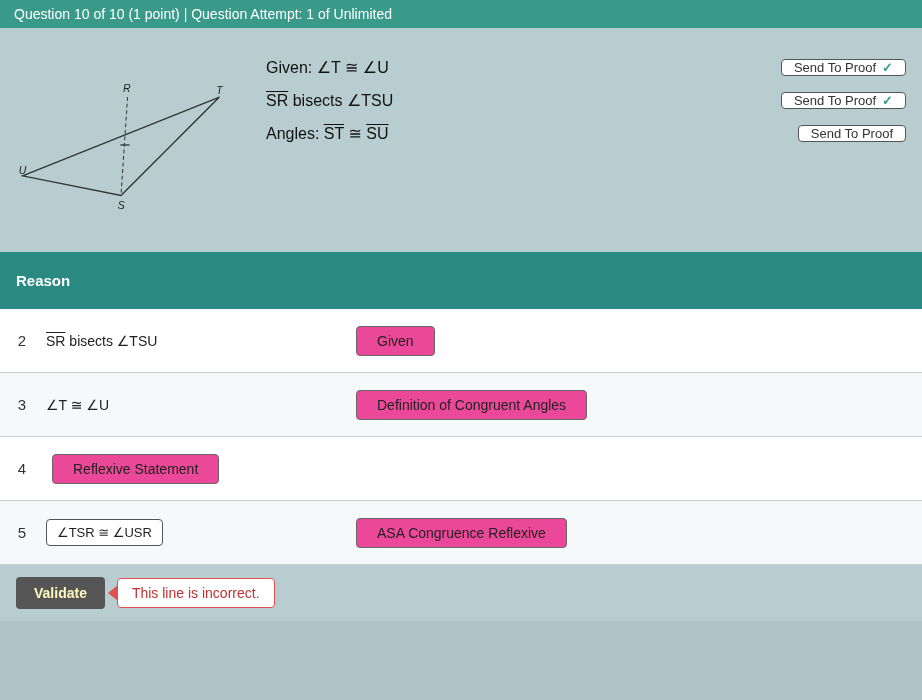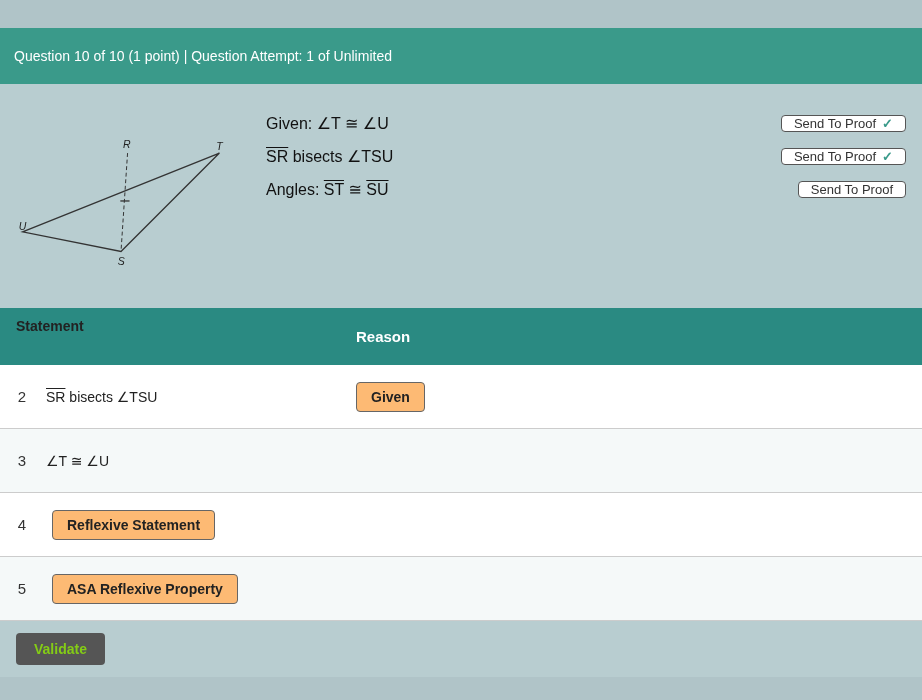--- a/index.html
+++ b/index.html
@@ -9,23 +9,22 @@
       width: 922px;
       min-height: 700px;
       overflow: hidden;
     }
 
     
     .header-bar {
       background: #3a9a8a;
       color: white;
       font-size: 14px;
-      padding: 20px 14px;
+      padding: 6px 14px;
       font-weight: 500;
-      margin-top: 28px;
     }
 
     
     .main-content {
       display: flex;
       flex-direction: row;
       background: #b8cdd0;
       padding: 20px 16px 10px 16px;
       gap: 30px;
     }
@@ -139,26 +138,25 @@
     }
 
     .col-reason {
       flex: 1;
       padding: 8px 16px;
     }
 
     .reason-box {
       border: 1.5px solid #666;
       border-radius: 4px;
-      padding: 6px 14px;
-      background: #fdba74;
+      padding: 6px 20px;
+      background: #ec4899;
       font-size: 14px;
       color: #222;
       display: inline-block;
-      font-weight: bold;
     }
 
     .statement-box {
       border: 1.5px solid #555;
       border-radius: 4px;
       padding: 5px 10px;
       background: white;
       font-size: 13px;
       color: #222;
       display: inline-block;
@@ -168,21 +166,21 @@
     .footer-row {
       display: flex;
       align-items: center;
       padding: 12px 16px;
       gap: 12px;
       background: #b8cdd0;
     }
 
     .validate-btn {
       background: #555;
-      color: #84cc16;
+      color: #fef9c3;
       border: none;
       border-radius: 4px;
       padding: 8px 18px;
       font-size: 14px;
       cursor: pointer;
       font-weight: 600;
     }
 
     .incorrect-msg {
       border: 1.5px solid #e05050;
@@ -267,54 +265,62 @@
         <span>Send To Proof</span>
       </button>
     </div>
 
   </div>
 </div>
 
 <div class="table-section">
 
   <div class="table-header">
-    <div class="col-statement" style="width:340px;">Statement</div>
     <div class="col-reason">Reason</div>
   </div>
 
   <div class="table-row">
     <div class="row-num">2</div>
     <div class="col-statement">
       <span class="overline">SR</span> bisects ∠TSU
     </div>
     <div class="col-reason">
       <span class="reason-box">Given</span>
     </div>
   </div>
 
   <div class="table-row">
     <div class="row-num">3</div>
     <div class="col-statement">
       ∠T ≅ ∠U
     </div>
+    <div class="col-reason">
+      <span class="reason-box">Definition of Congruent Angles</span>
+    </div>
   </div>
 
   <div class="table-row">
     <div class="row-num">4</div>
     <div class="col-reason">
       <span class="reason-box">Reflexive Statement</span>
     </div>
   </div>
 
   <div class="table-row">
     <div class="row-num">5</div>
+    <div class="col-statement">
+      <span class="statement-box">∠TSR ≅ ∠USR</span>
+    </div>
     <div class="col-reason">
-      <span class="reason-box">ASA Reflexive Property</span>
+      <span class="reason-box">ASA Congruence Reflexive</span>
     </div>
   </div>
 
 </div>
 
 <div class="footer-row">
   <button class="validate-btn">
     <span>Validate</span>
   </button>
+  <div class="incorrect-msg">
+    <span>This line is incorrect.</span>
+  </div>
 </div>
 
 </body></html>

